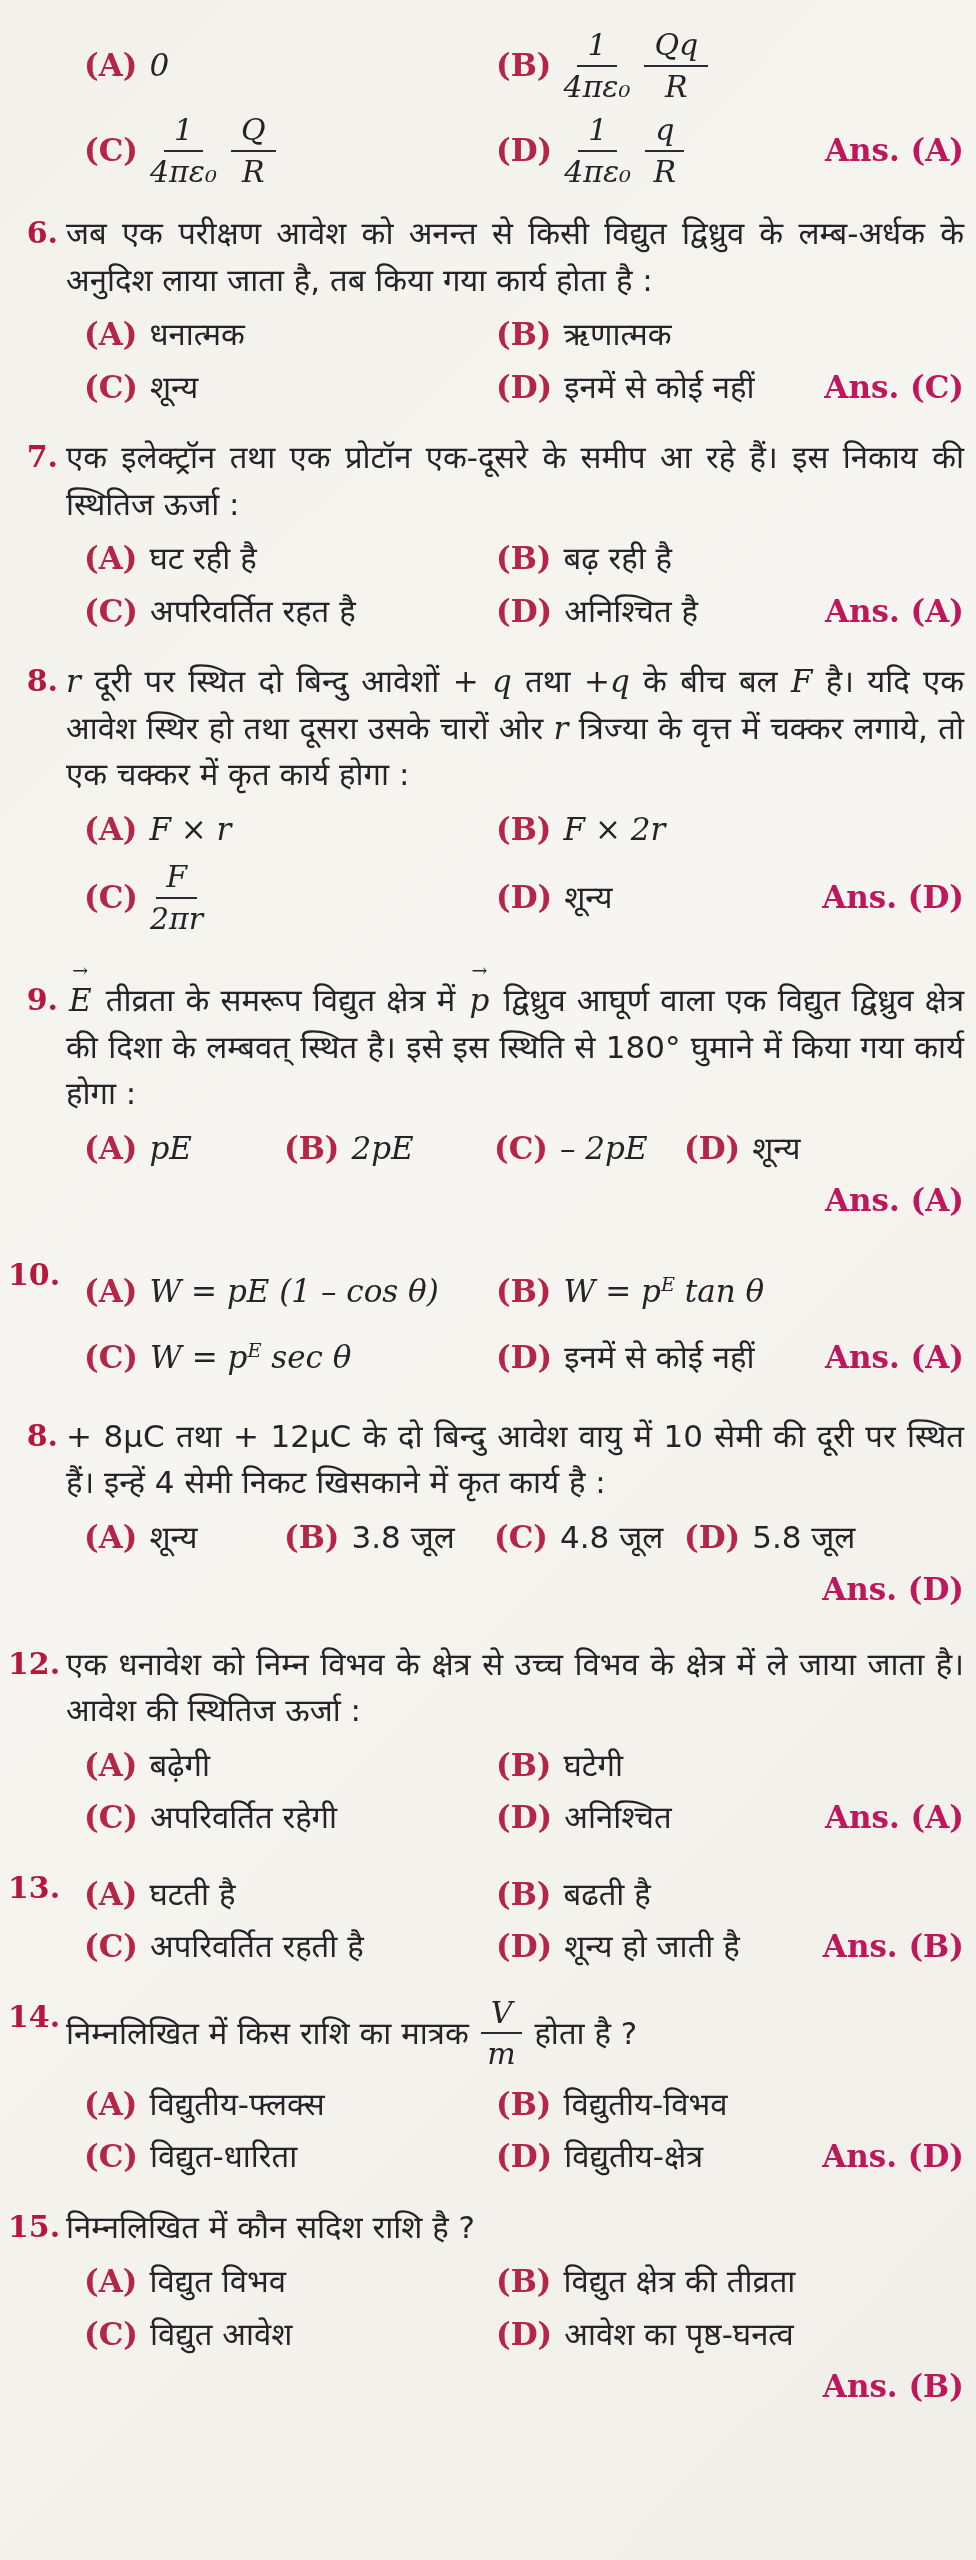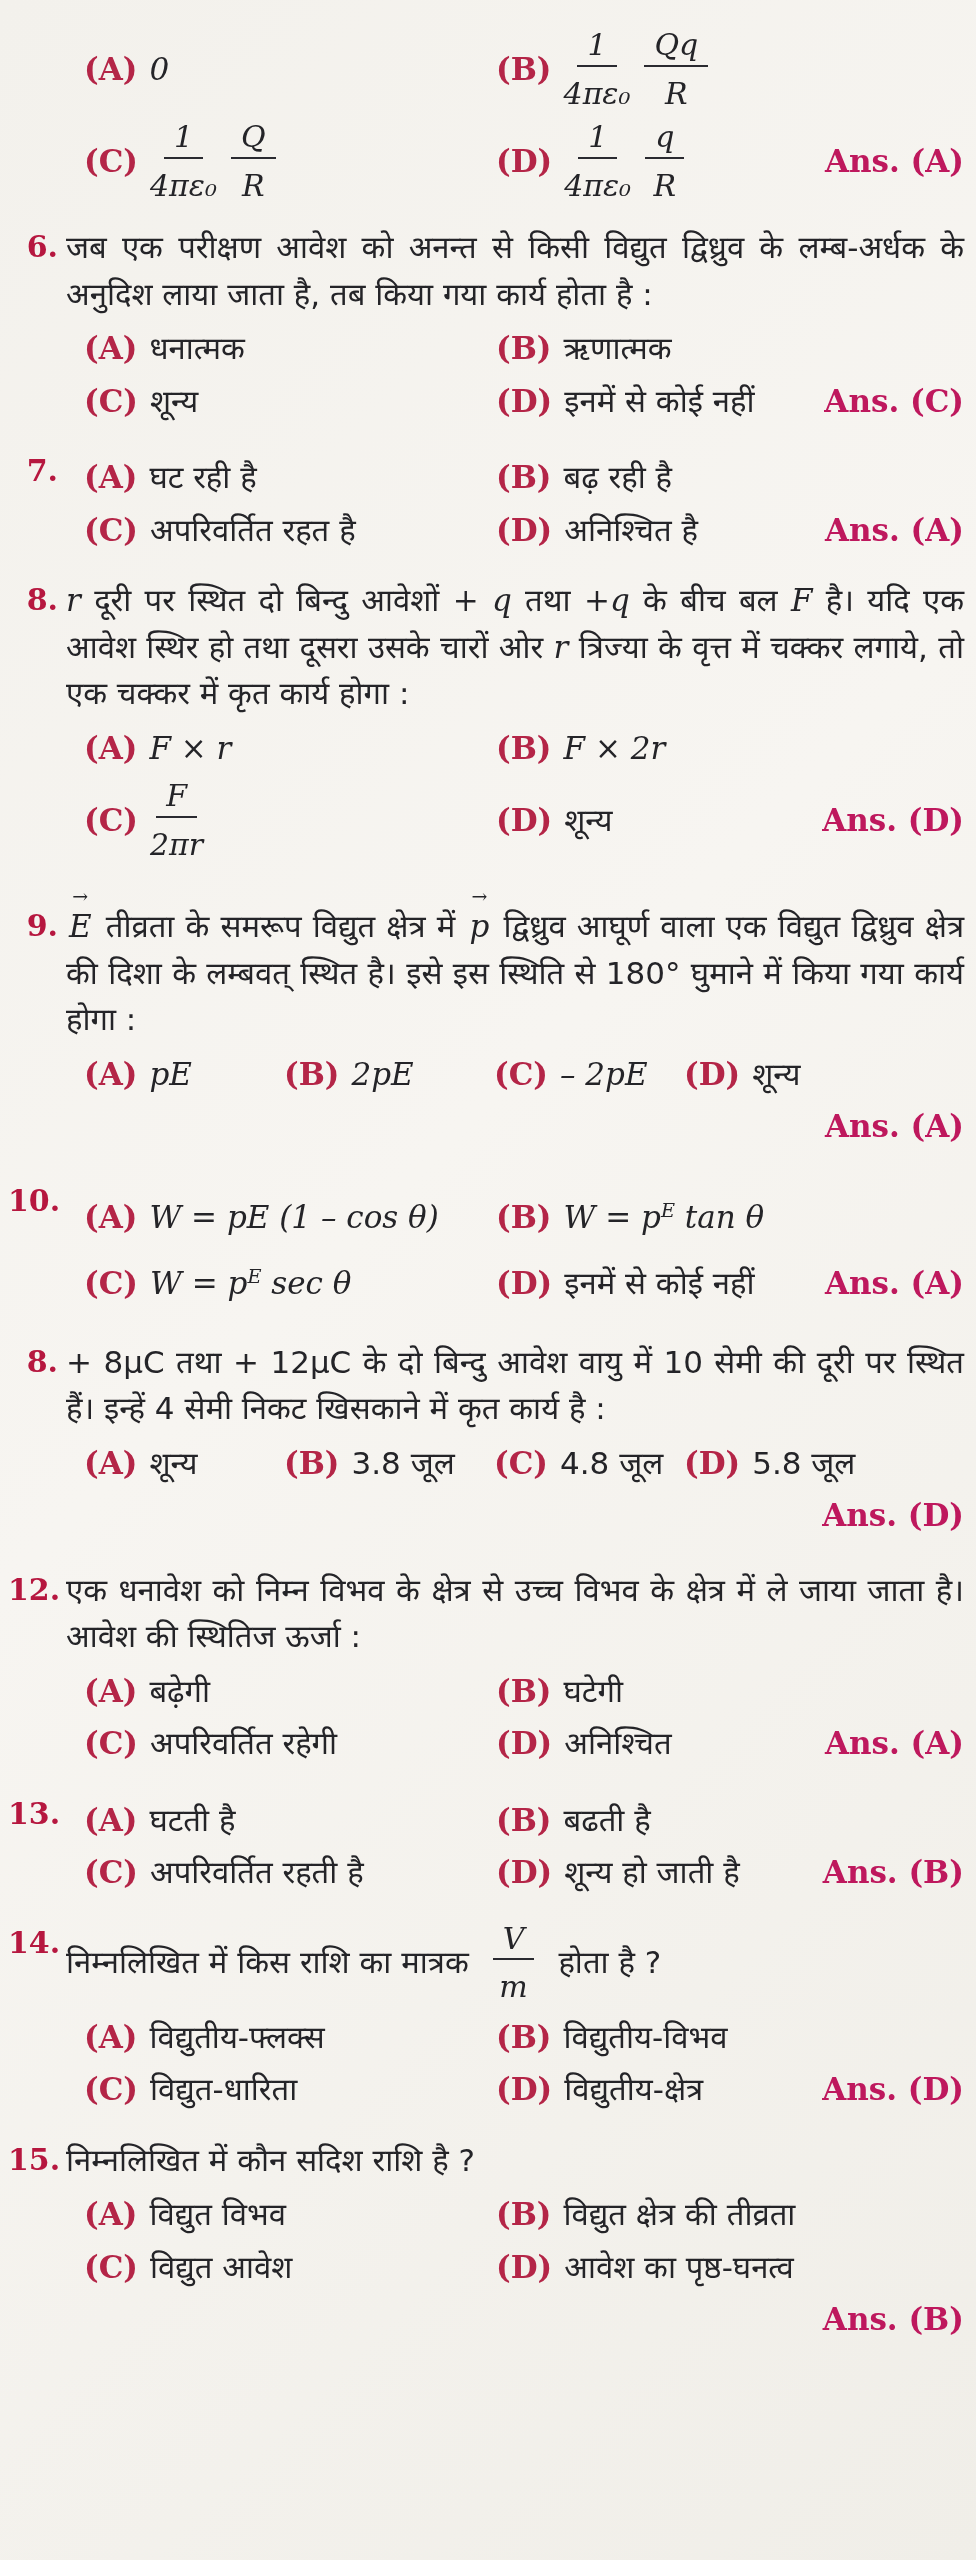--- a/index.html
+++ b/index.html
@@ -29,21 +29,21 @@
   .olabel{color:#b42547;font-family:"DejaVu Serif",serif;font-weight:600;flex-shrink:0;}
   .ans{margin-left:auto;color:#be185d;font-weight:bold;font-family:"DejaVu Serif",serif;white-space:nowrap;padding-left:10px;}
   .ansrow{display:flex;justify-content:flex-end;margin:4px 0 10px;}
   .ansrow .ans{margin-left:0;}
   
   .math{font-family:"DejaVu Serif",serif;font-style:italic;}
   .math sup{font-size:0.62em;font-style:italic;}
   .frac{display:inline-flex;flex-direction:column;align-items:center;vertical-align:middle;
         font-family:"DejaVu Serif",serif;font-style:italic;line-height:1.25;font-size:30px;}
   .frac .num{border-bottom:2.5px solid #2a2a30;padding:0 10px 1px;}
-  .frac .den{padding-top:8px;}
+  .frac .den{padding-top:1px;}
   .fracpair{display:inline-flex;gap:14px;align-items:center;}
   .vec{position:relative;display:inline-block;font-family:"DejaVu Serif",serif;font-style:italic;padding:0 3px;}
   .vec::before{content:"\2192";position:absolute;top:-21px;left:0;right:0;text-align:center;
                font-size:19px;font-style:normal;color:#242428;}
   .topblock{margin-left:58px;margin-bottom:20px;}
 </style>
 </head>
 <body>
 
 <div class="page">
@@ -123,20 +123,21 @@
             <span>इनमें से कोई नहीं</span>
           </div>
         <span class="ans">Ans. (C)</span>
       </div>
     </div>
   </div>
 
   <div class="q">
     <div class="qnum">7.</div>
     <div class="qbody">
+      <div class="qtext">एक इलेक्ट्रॉन तथा एक प्रोटॉन एक-दूसरे के समीप आ रहे हैं। इस निकाय की स्थितिज ऊर्जा :</div>
       <div class="optrow">
         <div class="opt col1">
             <span class="olabel">(A)</span>
             <span>घट रही है</span>
           </div>
         <div class="opt">
             <span class="olabel">(B)</span>
             <span>बढ़ रही है</span>
           </div>
       </div>
@@ -319,21 +320,21 @@
             <span>शून्य हो जाती है</span>
           </div>
         <span class="ans">Ans. (B)</span>
       </div>
     </div>
   </div>
 
   <div class="q">
     <div class="qnum">14.</div>
     <div class="qbody">
-      <div class="qtext" style="display:flex;align-items:center;gap:24px;flex-wrap:wrap;">
+      <div class="qtext" style="display:flex;align-items:center;gap:12px;flex-wrap:wrap;">
         <span>निम्नलिखित में किस राशि का मात्रक</span>
         <span class="frac">
           <span class="num">V</span>
           <span class="den">m</span>
         </span>
         <span>होता है ?</span>
       </div>
       <div class="optrow">
         <div class="opt col1">
             <span class="olabel">(A)</span>

